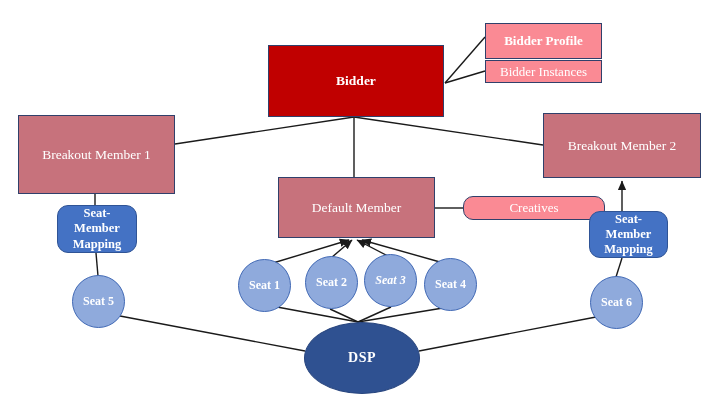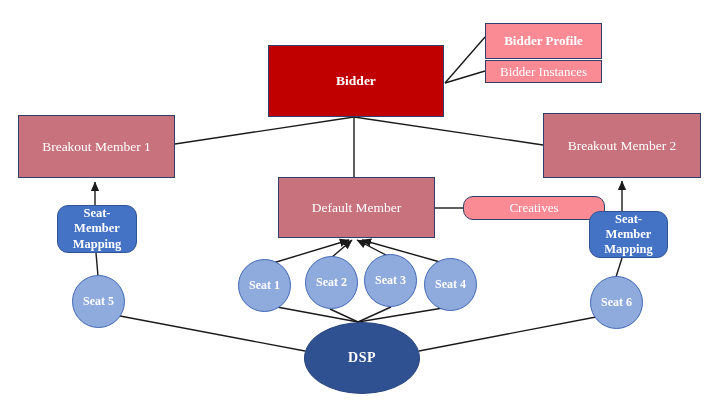--- a/index.html
+++ b/index.html
@@ -78,21 +78,21 @@
   </div>
 
   <div class="node rect pink" style="left:485px;top:23px;width:117px;height:36px;font-weight:bold;">
     <span>Bidder Profile</span>
   </div>
 
   <div class="node rect pink" style="left:485px;top:60px;width:117px;height:23px;">
     <span>Bidder Instances</span>
   </div>
 
-  <div class="node rect member" style="left:18px;top:115px;width:157px;height:63px;">
+  <div class="node rect member" style="left:18px;top:115px;width:157px;height:79px;">
     <span>Breakout Member 1</span>
   </div>
 
   <div class="node rect member" style="left:543px;top:113px;width:158px;height:65px;">
     <span>Breakout Member 2</span>
   </div>
 
   <div class="node rect member" style="left:278px;top:177px;width:157px;height:61px;">
     <span>Default Member</span>
   </div>
@@ -110,21 +110,21 @@
   </div>
 
   <div class="node seat" style="left:238px;top:259px;width:53px;height:53px;">
     <span>Seat 1</span>
   </div>
 
   <div class="node seat" style="left:305px;top:256px;width:53px;height:53px;">
     <span>Seat 2</span>
   </div>
 
-  <div class="node seat" style="left:364px;top:254px;width:53px;height:53px;">
+  <div class="node seat" style="left:364px;top:254px;width:53px;height:53px;font-style:italic;">
     <span>Seat 3</span>
   </div>
 
   <div class="node seat" style="left:424px;top:258px;width:53px;height:53px;">
     <span>Seat 4</span>
   </div>
 
   <div class="node seat" style="left:72px;top:275px;width:53px;height:53px;">
     <span>Seat 5</span>
   </div>

